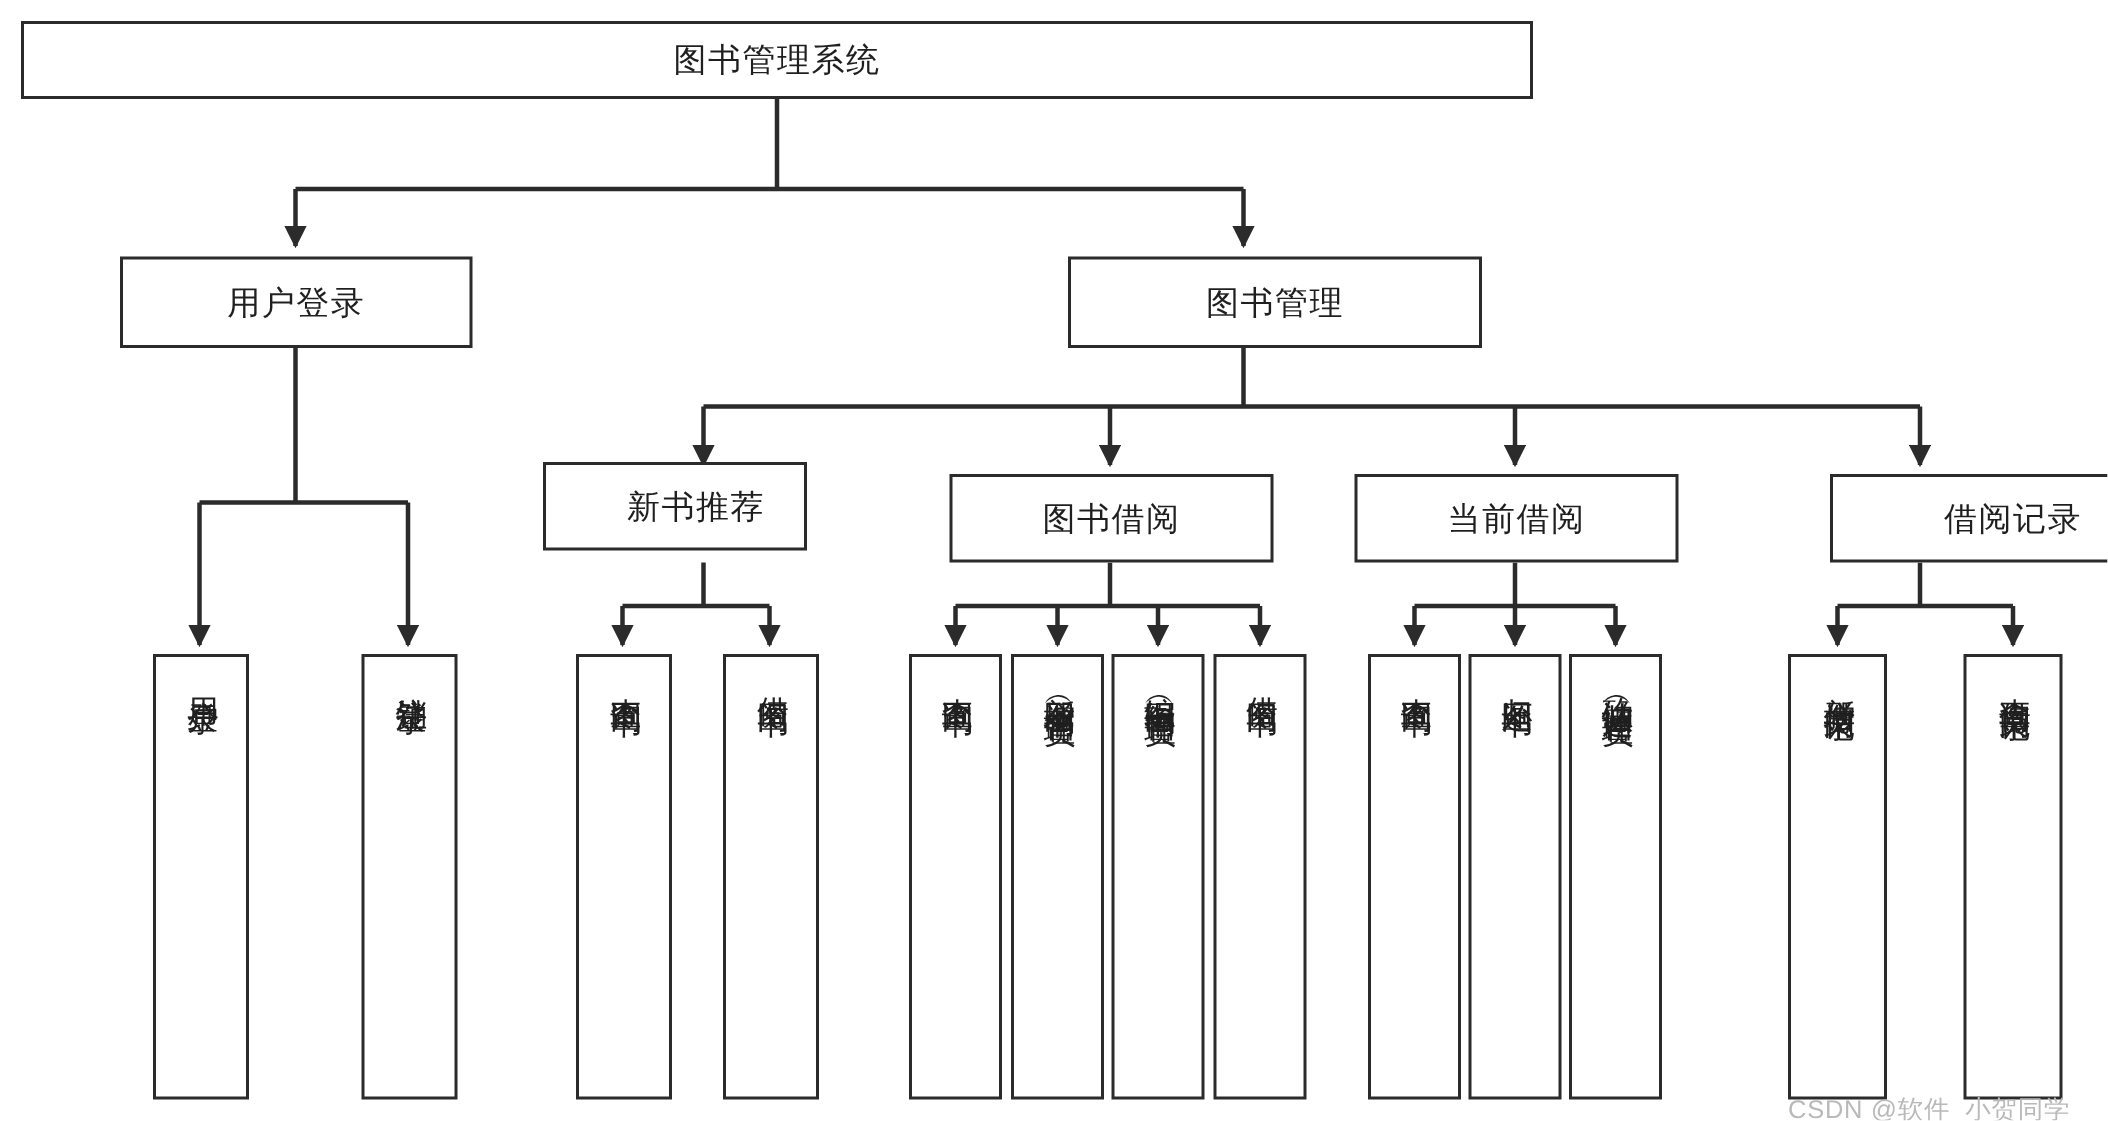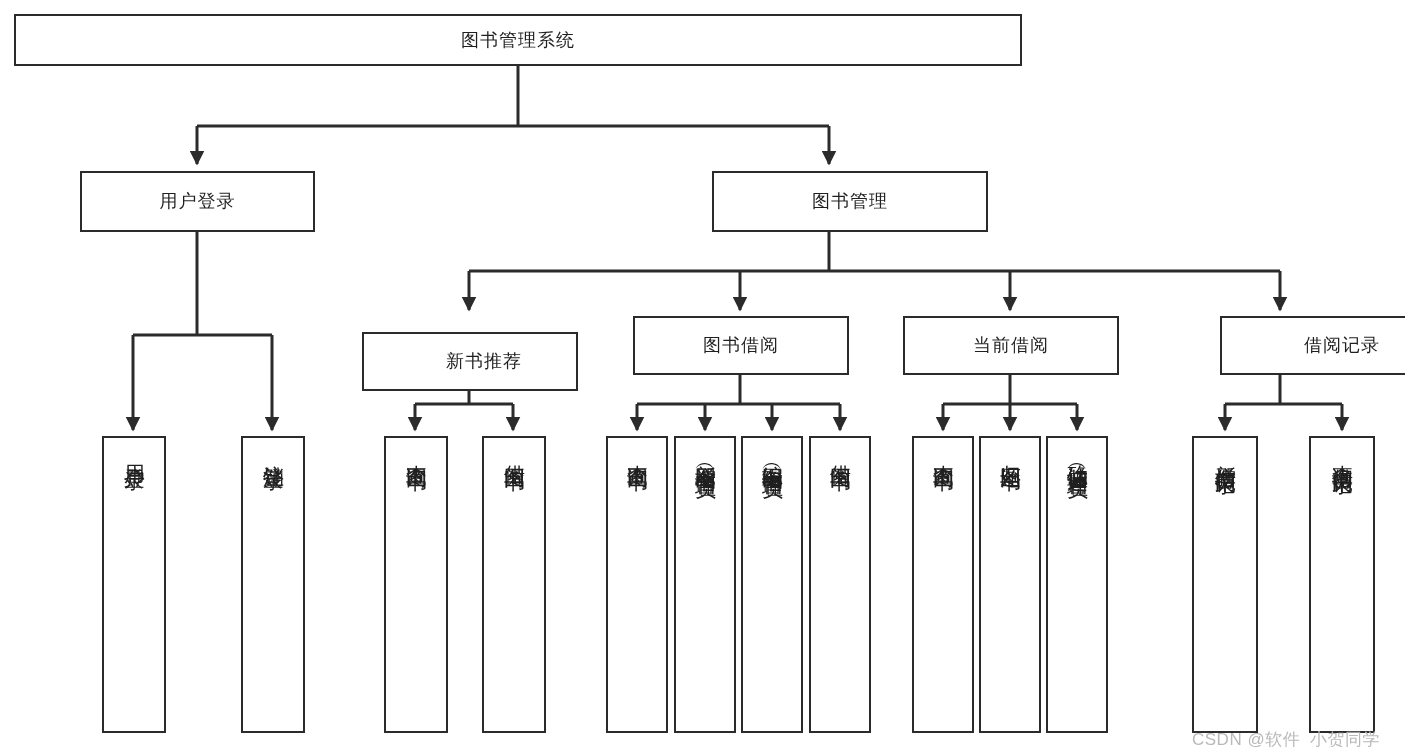--- a/index.html
+++ b/index.html
@@ -31,21 +31,21 @@
     position: absolute;
     box-sizing: border-box;
     background: #ffffff;
     border: 2px solid #2b2b2b;
     display: flex;
     align-items: center;
     justify-content: center;
     z-index: 2;
   }
   .node-label {
-    font-size: 18px;
+    font-size: 22px;
     line-height: 1.05;
     color: #1f1f1f;
     letter-spacing: 1px;
     white-space: pre;
     text-align: center;
   }
   
   .node.horiz .node-label {
     writing-mode: horizontal-tb;
   }
@@ -131,21 +131,21 @@
     <span class="node-label">图书管理系统</span>
   </div>
 
   <div class="node horiz" style="left:80px; top:171px; width:235px; height:61px;">
     <span class="node-label">用户登录</span>
   </div>
   <div class="node horiz" style="left:712px; top:171px; width:276px; height:61px;">
     <span class="node-label">图书管理</span>
   </div>
 
-  <div class="node horiz" style="left:362px; top:332px; width:216px; height:59px;padding-left:28px;">
+  <div class="node horiz" style="left:362px; top:308px; width:176px; height:59px;padding-left:28px;">
     <span class="node-label">新书推荐</span>
   </div>
   <div class="node horiz" style="left:903px; top:316px; width:216px; height:59px;">
     <span class="node-label">当前借阅</span>
   </div>
   <div class="node horiz" style="left:633px; top:316px; width:216px; height:59px;">
     <span class="node-label">图书借阅</span>
   </div>
   <div class="node horiz" style="left:1220px; top:316px; width:244px; height:59px;">
     <span class="node-label">借阅记录</span>

